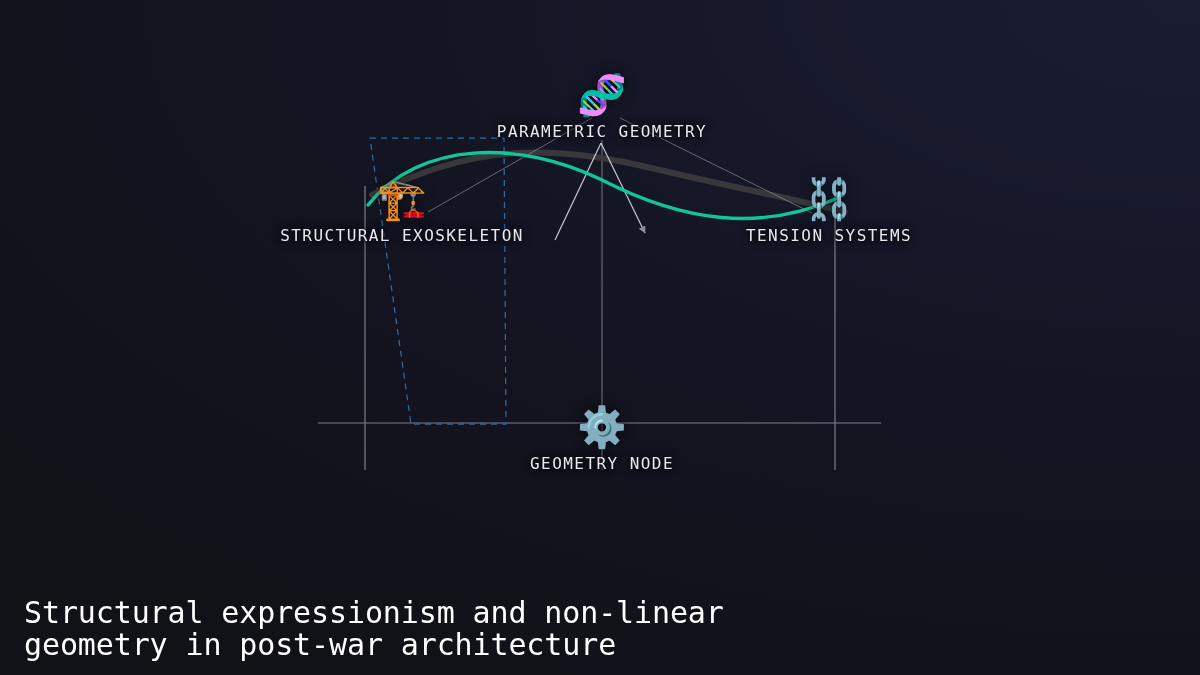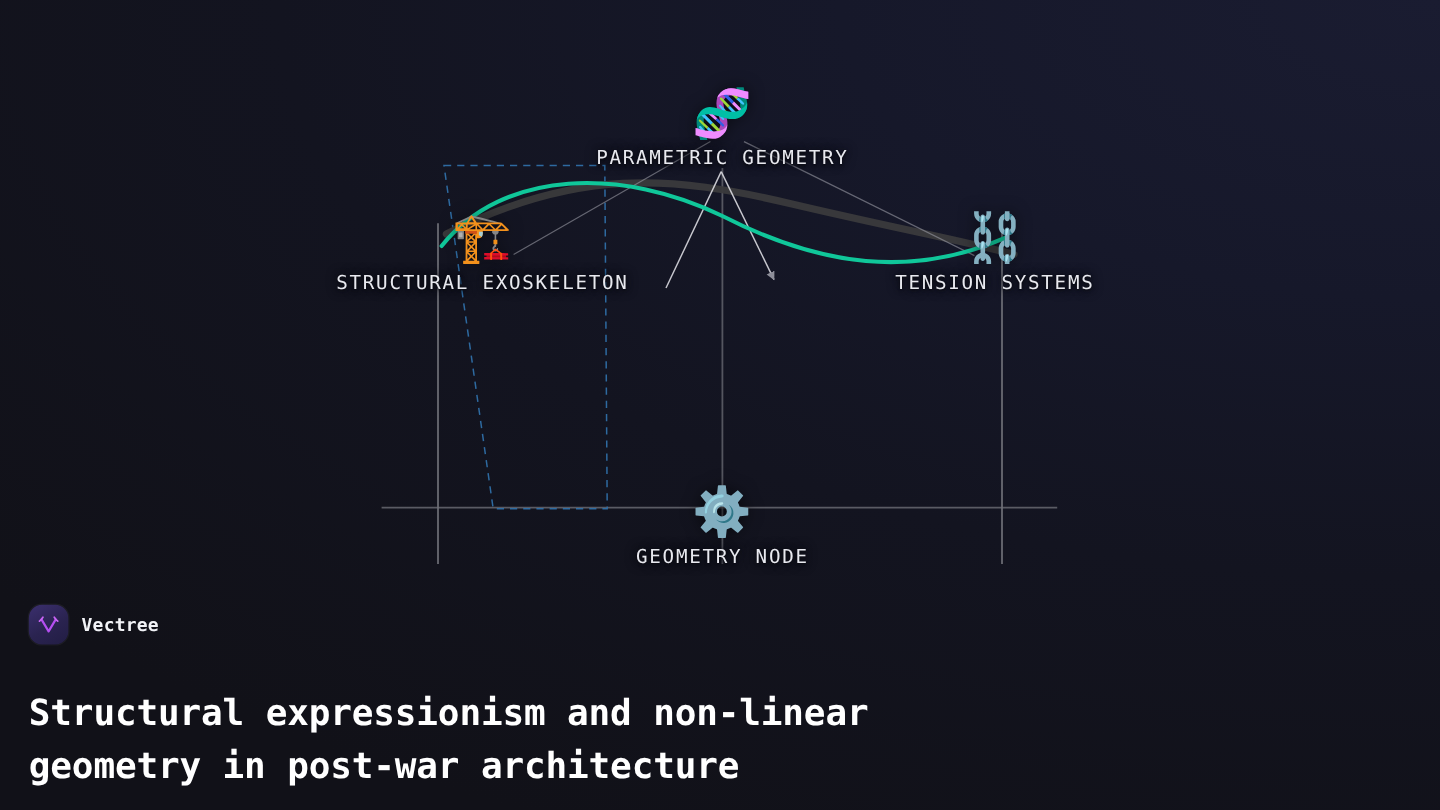--- a/index.html
+++ b/index.html
@@ -83,22 +83,22 @@
   }
   #brand-name {
     font-size:15px;
     font-weight:700;
     color:#f2f3f7;
     letter-spacing:.01em;
     font-family:"DejaVu Sans Mono","Liberation Mono",monospace;
   }
   #headline {
     font-size:30px;
-    line-height:44px;
-    font-weight:700;
+    line-height:32px;
+    font-weight:400;
     color:#ffffff;
     letter-spacing:-0.004em;
     max-width:760px;
     font-family:"DejaVu Sans Mono","Liberation Mono",monospace;
     margin-top:36px;
   }
   #source-url {
     position:absolute;
     right:24px;
     bottom:21px;
@@ -155,28 +155,18 @@
     <div class="node-label">TENSION SYSTEMS</div>
   </div>
 
   <div class="node" id="node-universal">
     <div class="node-glyph">⚙️</div>
     <div class="node-label">GEOMETRY NODE</div>
   </div>
 
   <div id="footer">
 
-    <div id="brand-row">
-      <div id="brand-logo">
-        <svg width="21" height="21" viewBox="0 0 24 24">
-          <path d="M5.2 7.0 L12 18.4 L18.8 7.0" fill="none" stroke="#b44ef0" stroke-width="2.1" stroke-linecap="round" stroke-linejoin="round"></path>
-          <path d="M5.2 7.0 L3.3 8.7 M5.2 7.0 L6.6 4.9" fill="none" stroke="#c964f5" stroke-width="1.7" stroke-linecap="round"></path>
-          <path d="M18.8 7.0 L20.7 8.7 M18.8 7.0 L17.4 4.9" fill="none" stroke="#c964f5" stroke-width="1.7" stroke-linecap="round"></path>
-        </svg>
-      </div>
-      <div id="brand-name">Vectree</div>
-    </div>
 
     <h1 id="headline">Structural expressionism and non-linear geometry in post-war architecture</h1>
   </div>
 
 
 </div>
 
 </body></html>

